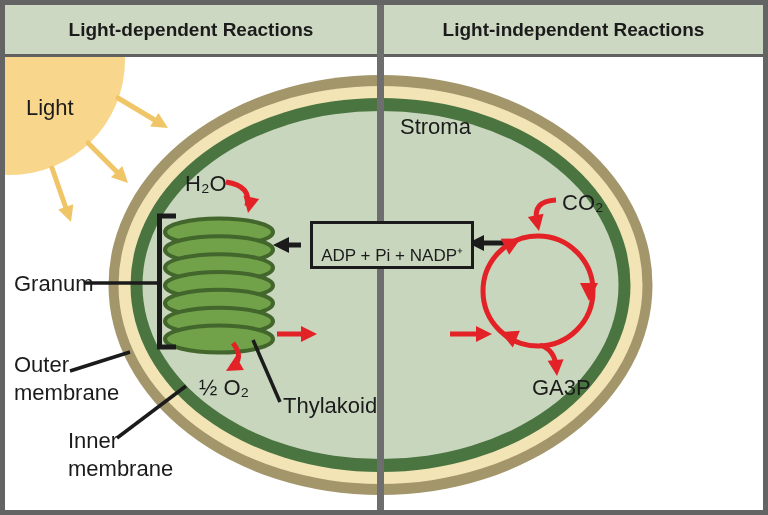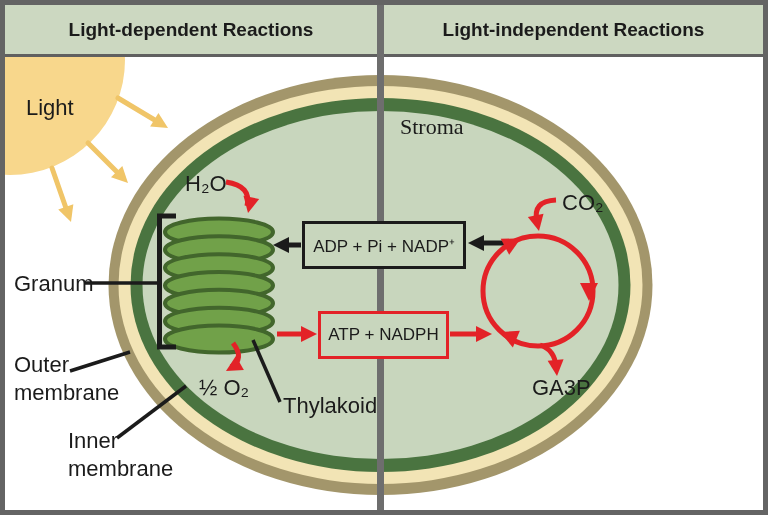--- a/index.html
+++ b/index.html
@@ -23,21 +23,21 @@
   }
   .header-left{left:5px; width:372px;}
   .header-right{left:384px; width:379px;}
   .diagram-svg{position:absolute; left:0; top:0; z-index:0;}
   .label{position:absolute; font-size:22px; z-index:3; white-space:nowrap;}
   .label.multiline{white-space:pre-line; line-height:28px;}
   .box{
     position:absolute; background:var(--stroma-fill); box-sizing:border-box; z-index:3;
     display:flex; align-items:center; justify-content:center; font-size:17px; white-space:nowrap;
   }
-  .adp-box{left:302px; top:221px; width:164px; height:48px; border:3px solid var(--ink);}
+  .adp-box{left:310px; top:221px; width:164px; height:48px; border:3px solid var(--ink);align-items:flex-end;}
   .atp-box{left:318px; top:311px; width:131px; height:48px; border:3px solid var(--red);}
   
   .ray-stroke{stroke:var(--sun-arrow); stroke-width:5; fill:none; stroke-linecap:round;}
   .ray-head{fill:var(--sun-arrow);}
   .red-stroke{stroke:var(--red); stroke-width:5; fill:none;}
   .red-head{fill:var(--red);}
   .black-stroke{stroke:var(--ink); stroke-width:5; fill:none;}
   .black-head{fill:var(--ink);}
   .pointer{stroke:var(--ink); stroke-width:3.5; fill:none;}
   .bracket{stroke:var(--ink); stroke-width:5; fill:none;}
@@ -115,26 +115,23 @@
   <div class="header-cell header-left">
     <div>Light-dependent Reactions</div>
   </div>
   <div class="header-cell header-right">
     <div>Light-independent Reactions</div>
   </div>
 
   <div class="box adp-box">
     <span>ADP + Pi + NADP⁺</span>
   </div>
-  <div class="box atp-box">
-    <span>ATP + NADPH</span>
-  </div>
 
   <div class="label" style="left:26px; top:95px;">Light</div>
-  <div class="label" style="left:400px; top:114px;font-family:Liberation Serif, serif;">Stroma</div>
+  <div class="label" style="left:400px; top:114px;">Stroma</div>
   <div class="label" style="left:185px; top:171px;">H₂O</div>
   <div class="label" style="left:14px; top:271px;">Granum</div>
   <div class="label multiline" style="left:14px; top:351px;">Outer
 membrane</div>
   <div class="label multiline" style="left:68px; top:427px;">Inner
 membrane</div>
   <div class="label" style="left:199px; top:375px;">½ O₂</div>
   <div class="label" style="left:283px; top:393px;">Thylakoid</div>
   <div class="label" style="left:562px; top:190px;">CO₂</div>
   <div class="label" style="left:532px; top:375px;">GA3P</div>

